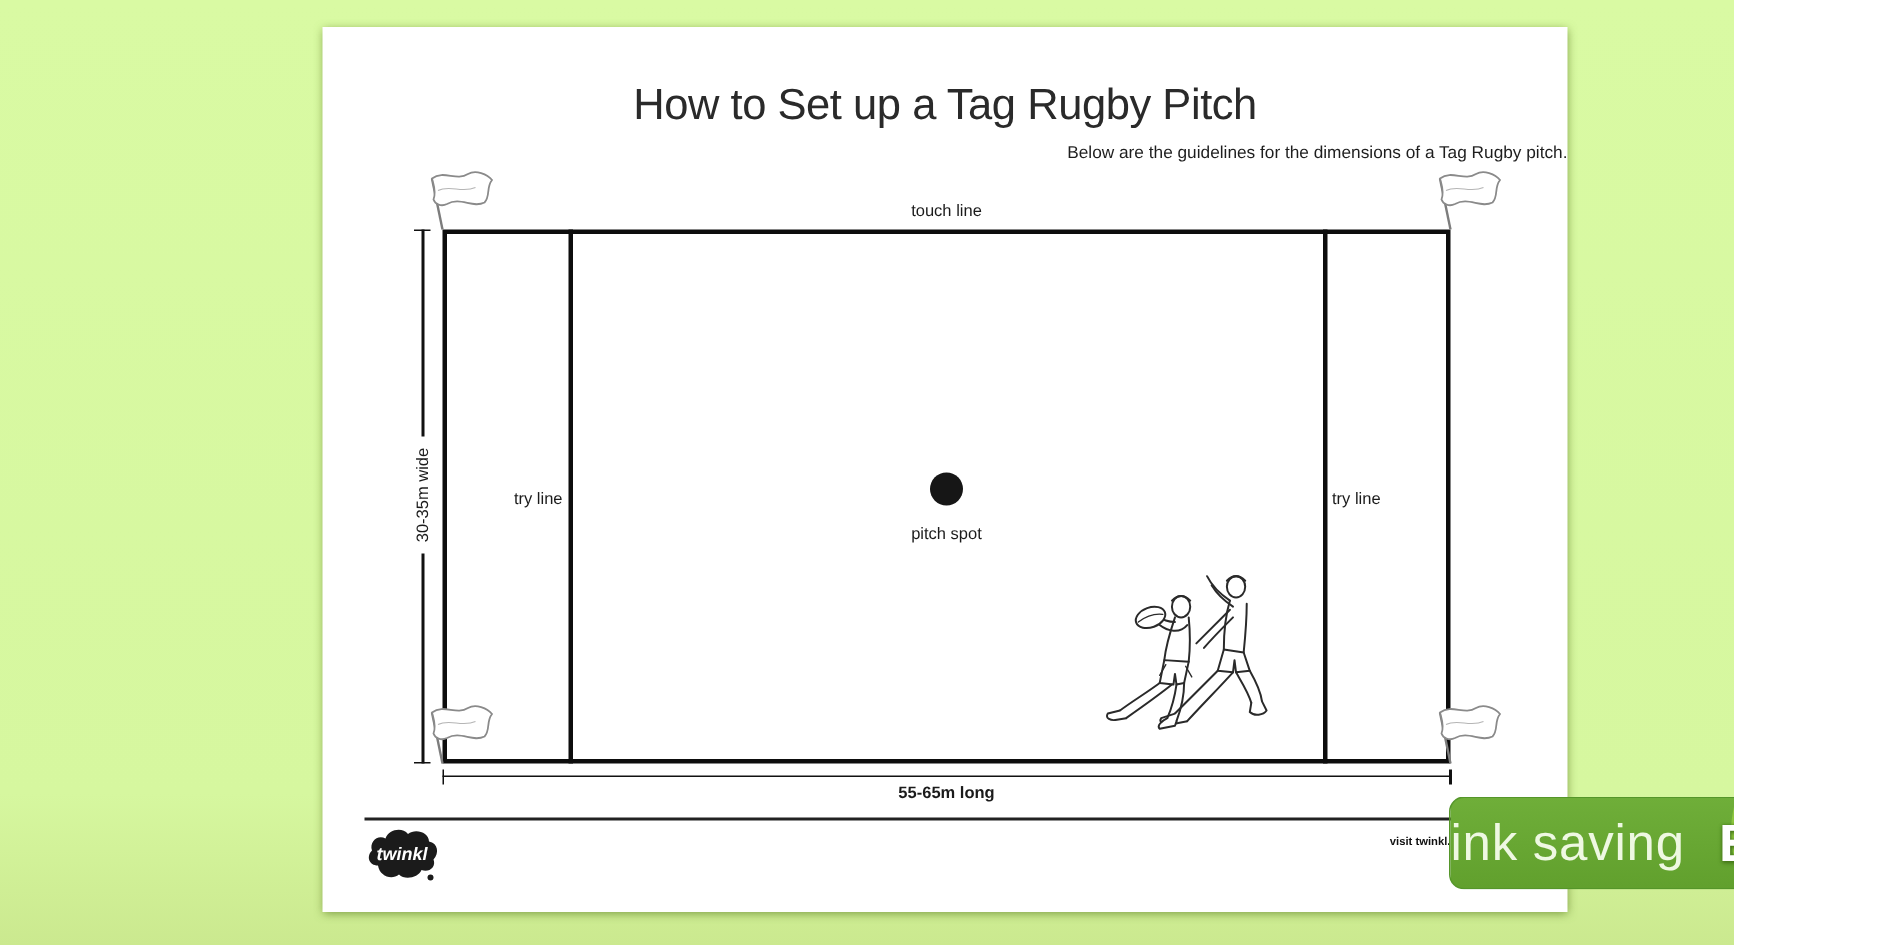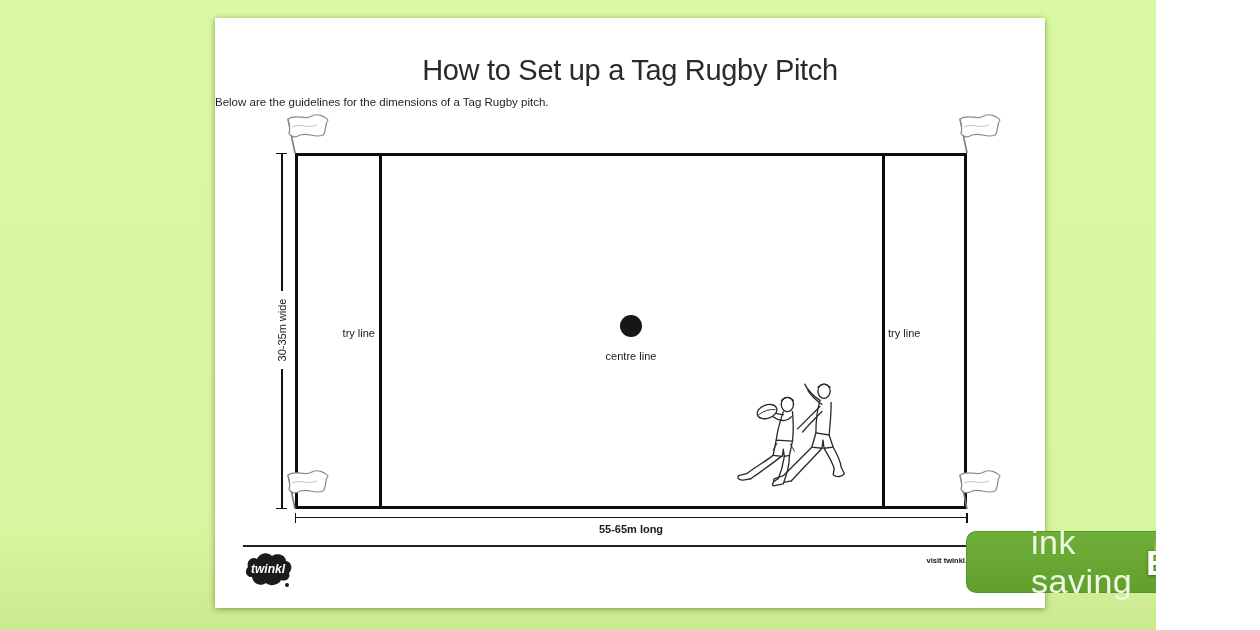--- a/index.html
+++ b/index.html
@@ -18,21 +18,21 @@
     position:absolute;left:215px;top:18px;width:830px;height:590px;
     background:#ffffff;
     box-shadow:0 1px 6px rgba(96,128,40,.75);
   }
   .title{
     position:absolute;left:0;top:36px;width:830px;
     text-align:center;font-size:29px;color:#2a2a2a;letter-spacing:-.3px;
   }
   .subtitle{
     position:absolute;left:0;top:78px;width:830px;
-    text-align:left;font-size:11.5px;color:#1e1e1e;
+    text-align:right;font-size:11.5px;color:#1e1e1e;
   }
   
   .pitch{
     position:absolute;left:80px;top:135px;width:672px;height:356px;
     border:3px solid #0d0d0d;box-sizing:border-box;background:#fff;
   }
   .tryline{position:absolute;top:135px;width:3px;height:356px;background:#0d0d0d;}
   .tryline.left{left:164px;}
   .tryline.right{left:667px;}
   .diag-label{position:absolute;font-size:11px;color:#1b1b1b;line-height:14px;white-space:nowrap;}
@@ -75,21 +75,21 @@
   }
   
   .eco-band{
     position:absolute;left:966px;top:531px;right:0;height:62px;
     background:linear-gradient(180deg,#6fae39 0%,#61a02d 100%);
     border:1px solid #55962a;border-right:none;box-sizing:border-box;
     border-radius:10px 0 0 10px;
     display:flex;align-items:center;
   }
   .ink-saving{
-    padding-left:20px;font-size:34px;color:#eef8e2;letter-spacing:.5px;margin-left:44px;
+    font-size:34px;color:#eef8e2;letter-spacing:.5px;
   }
   .eco-leaf{position:absolute;left:1146px;top:478px;width:75px;height:145px;}
   .eco-text{
     position:absolute;left:1146px;top:543px;width:75px;text-align:left;
     font-size:35px;font-weight:bold;color:#ffffff;
     text-shadow:0 1px 3px rgba(64,112,22,.95),0 0 2px rgba(64,112,22,.7);
   }
 </style>
 </head>
 <body>
@@ -108,25 +108,26 @@
 
   <div class="page">
 
     <div class="title">How to Set up a Tag Rugby Pitch</div>
     <div class="subtitle">Below are the guidelines for the dimensions of a Tag Rugby pitch.</div>
 
     <div class="pitch"></div>
     <div class="tryline left"></div>
     <div class="tryline right"></div>
 
+    <div class="diag-label touchline-label">touch line</div>
     <div class="diag-label tryline-label-left">try line</div>
     <div class="diag-label tryline-label-right">try line</div>
 
     <div class="centre-spot"></div>
-    <div class="diag-label centre-label">centre line</div>
+    <div class="diag-label centre-label">pitch spot</div>
 
     <div class="dim vdim-seg1"></div>
     <div class="dim vdim-seg2"></div>
     <div class="dim vdim-cap topcap"></div>
     <div class="dim vdim-cap botcap"></div>
     <div class="diag-label width-label">30-35m wide</div>
 
     <div class="dim hdim"></div>
     <div class="dim hdim-cap leftcap"></div>
     <div class="dim hdim-cap rightcap"></div>

